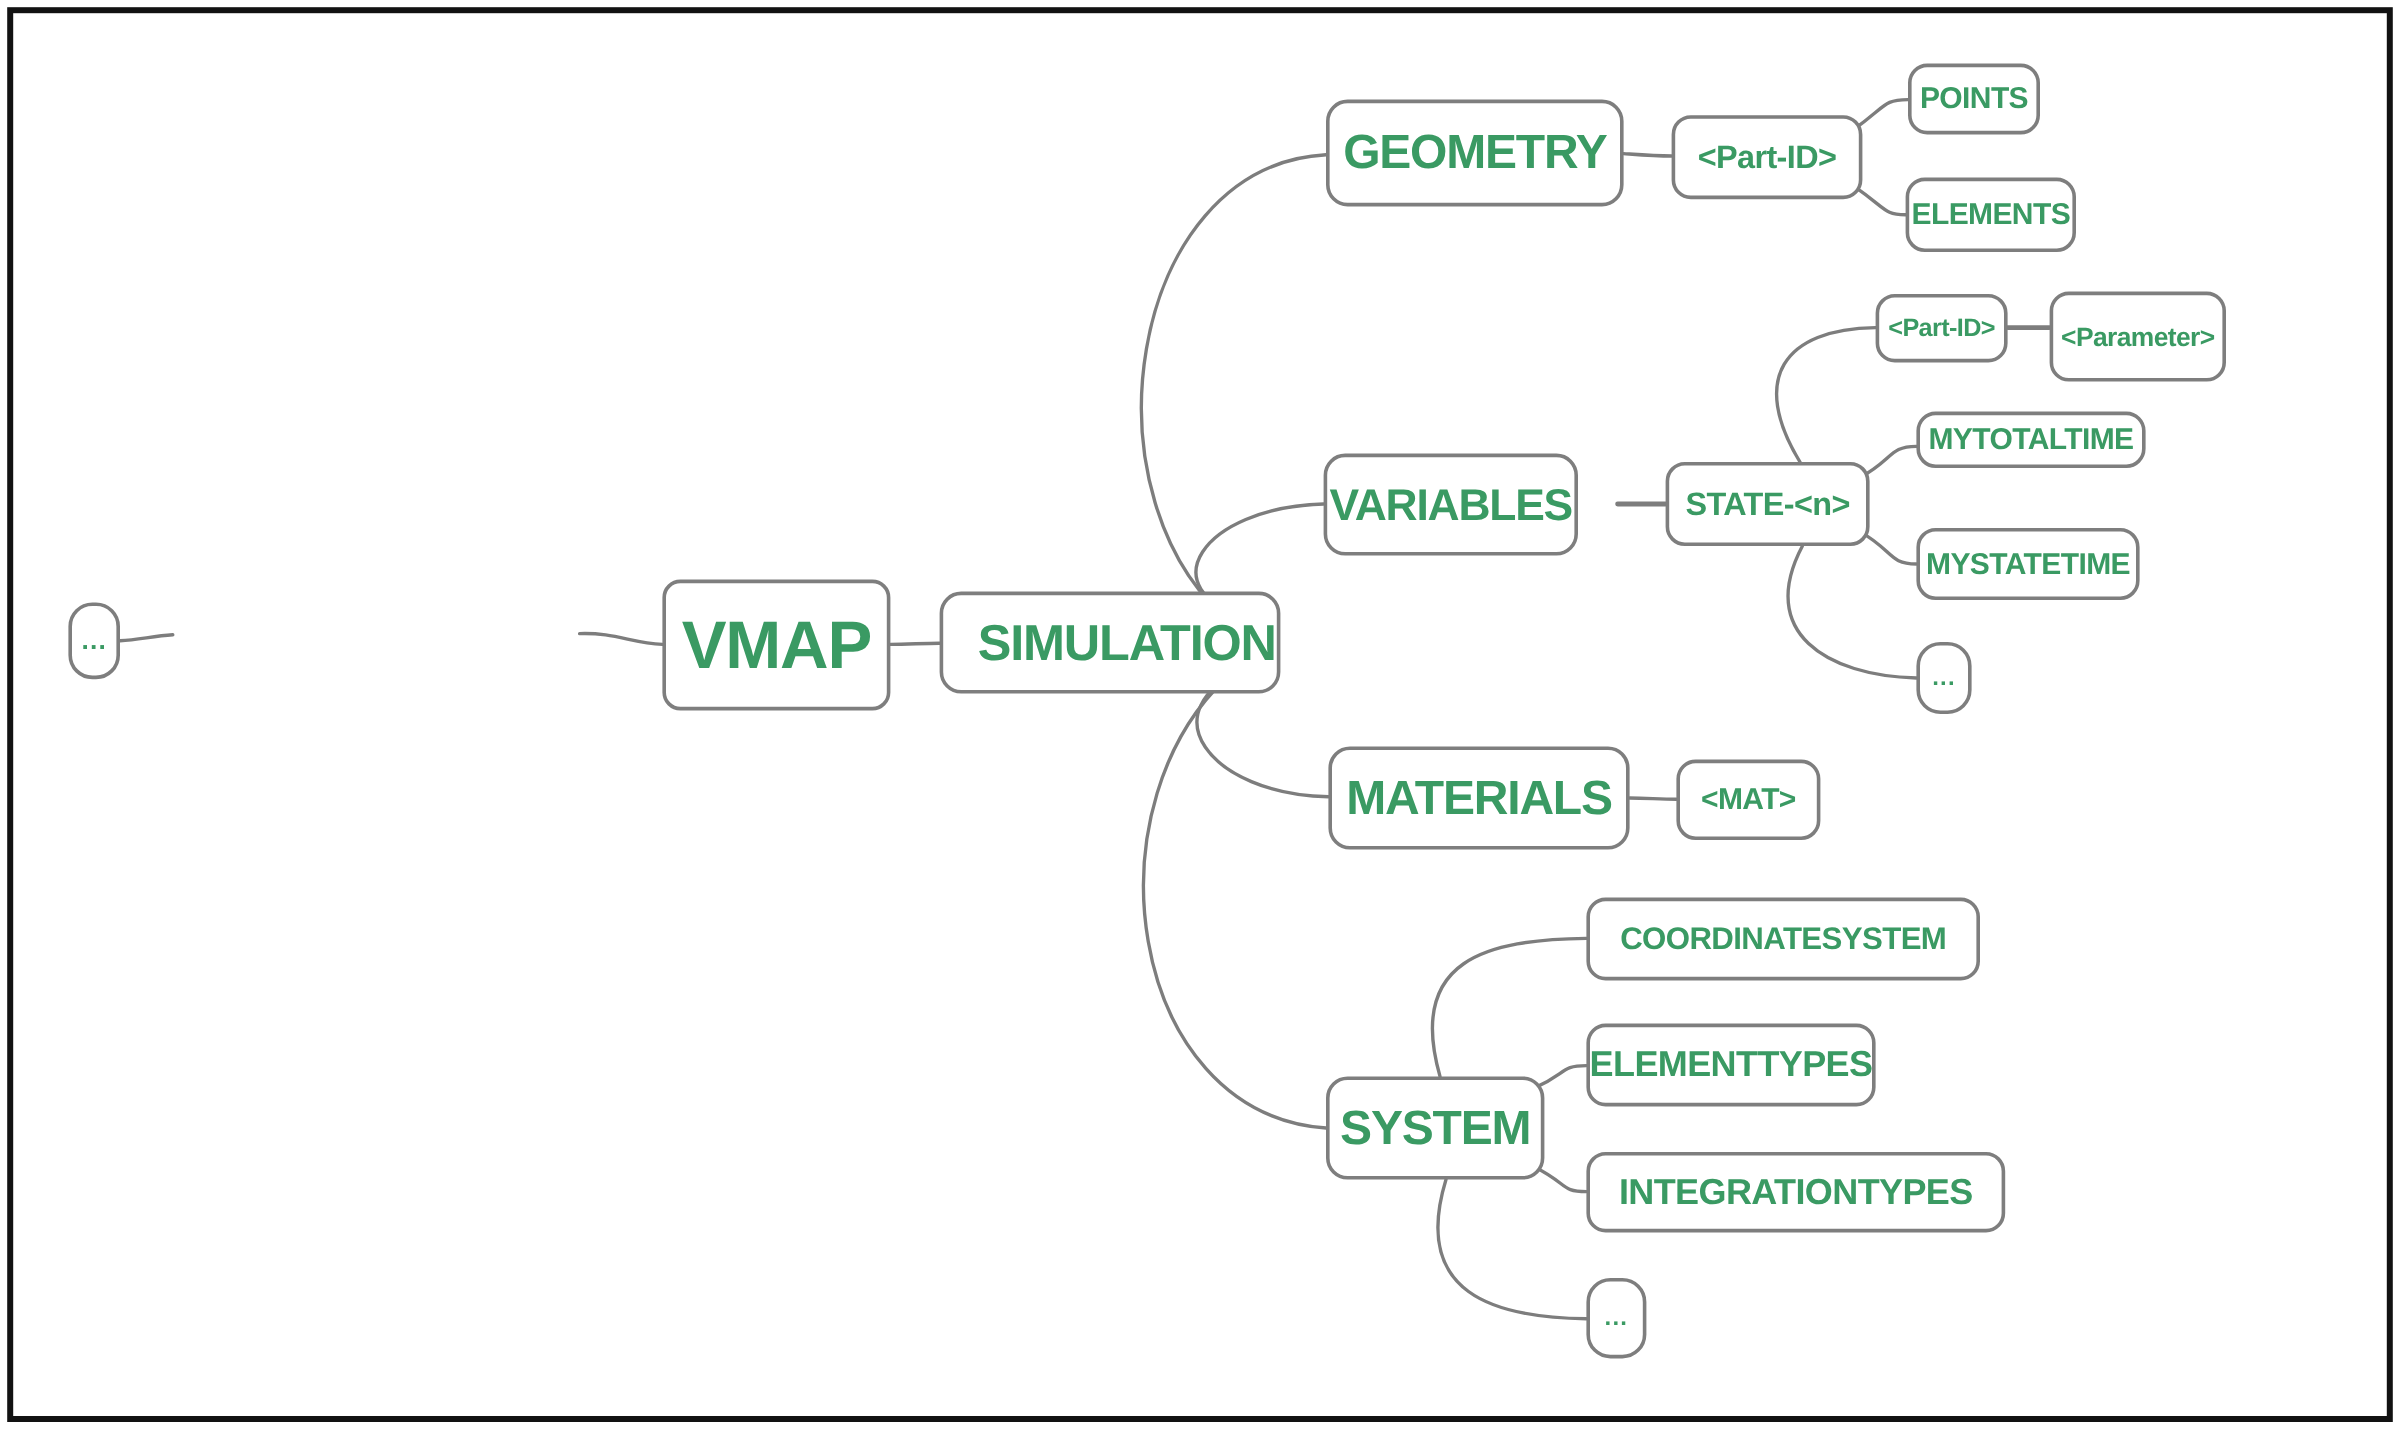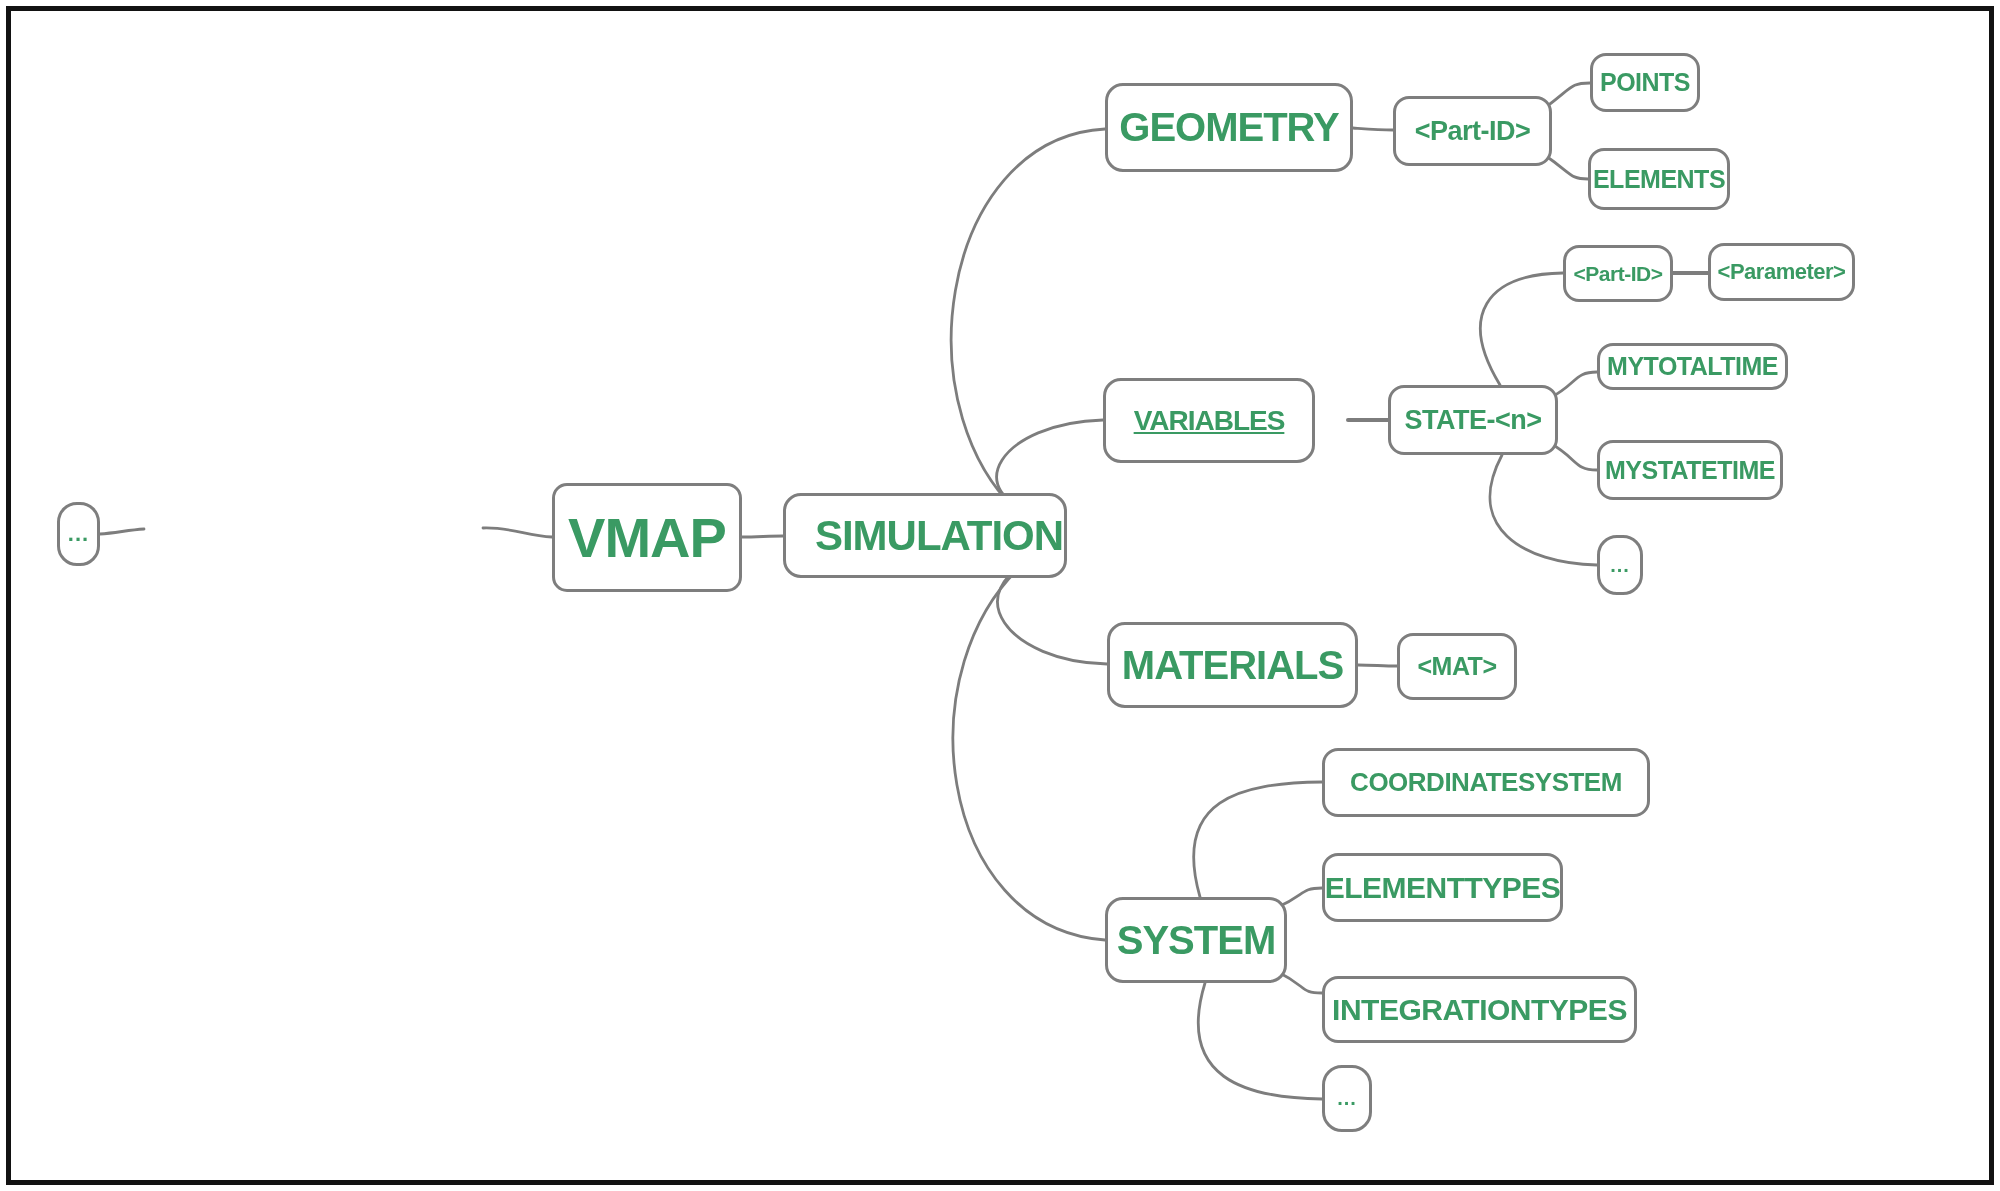--- a/index.html
+++ b/index.html
@@ -58,31 +58,31 @@
 
   <div class="node root big" style="left:552px;top:483px;width:190px;height:109px;font-size:56px;">VMAP</div>
 
   <div class="node big" style="left:783px;top:493px;width:284px;height:85px;font-size:42px;padding-left:28px;">SIMULATION</div>
 
   <div class="node big" style="left:1105px;top:83px;width:248px;height:89px;font-size:40px;">GEOMETRY</div>
   <div class="node small" style="left:1393px;top:96px;width:159px;height:70px;font-size:27px;">&lt;Part-ID&gt;</div>
   <div class="node small" style="left:1590px;top:53px;width:110px;height:59px;font-size:25px;">POINTS</div>
   <div class="node small" style="left:1588px;top:148px;width:142px;height:62px;font-size:25px;">ELEMENTS</div>
 
-  <div class="node big" style="left:1103px;top:378px;width:212px;height:85px;font-size:28px;text-decoration:underline;">VARIABLES</div>
+  <div class="node big" style="left:1103px;top:378px;width:212px;height:85px;font-size:37px;">VARIABLES</div>
   <div class="node small" style="left:1388px;top:385px;width:170px;height:70px;font-size:27px;">STATE-&lt;n&gt;</div>
   <div class="node small" style="left:1563px;top:245px;width:110px;height:57px;font-size:21px;">&lt;Part-ID&gt;</div>
-  <div class="node small" style="left:1708px;top:243px;width:147px;height:58px;font-size:22px;">&lt;Parameter&gt;</div>
+  <div class="node small" style="left:1708px;top:243px;width:147px;height:75px;font-size:22px;">&lt;Parameter&gt;</div>
   <div class="node small" style="left:1597px;top:343px;width:191px;height:47px;font-size:25px;">MYTOTALTIME</div>
   <div class="node small" style="left:1597px;top:440px;width:186px;height:60px;font-size:25px;">MYSTATETIME</div>
   <div class="node pill" style="left:1597px;top:535px;width:46px;height:60px;font-size:20px;">...</div>
 
   <div class="node big" style="left:1107px;top:622px;width:251px;height:86px;font-size:40px;">MATERIALS</div>
   <div class="node small" style="left:1397px;top:633px;width:120px;height:67px;font-size:25px;">&lt;MAT&gt;</div>
 
   <div class="node big" style="left:1105px;top:897px;width:182px;height:86px;font-size:40px;">SYSTEM</div>
   <div class="node small" style="left:1322px;top:748px;width:328px;height:69px;font-size:26px;">COORDINATESYSTEM</div>
   <div class="node small" style="left:1322px;top:853px;width:241px;height:69px;font-size:30px;">ELEMENTTYPES</div>
-  <div class="node small" style="left:1322px;top:960px;width:315px;height:67px;font-size:30px;margin-top:16px;">INTEGRATIONTYPES</div>
+  <div class="node small" style="left:1322px;top:960px;width:349px;height:67px;font-size:30px;">INTEGRATIONTYPES</div>
   <div class="node pill" style="left:1322px;top:1065px;width:50px;height:67px;font-size:20px;">...</div>
 
   <div class="outer-frame"></div>
 </div>
 
 </body></html>

